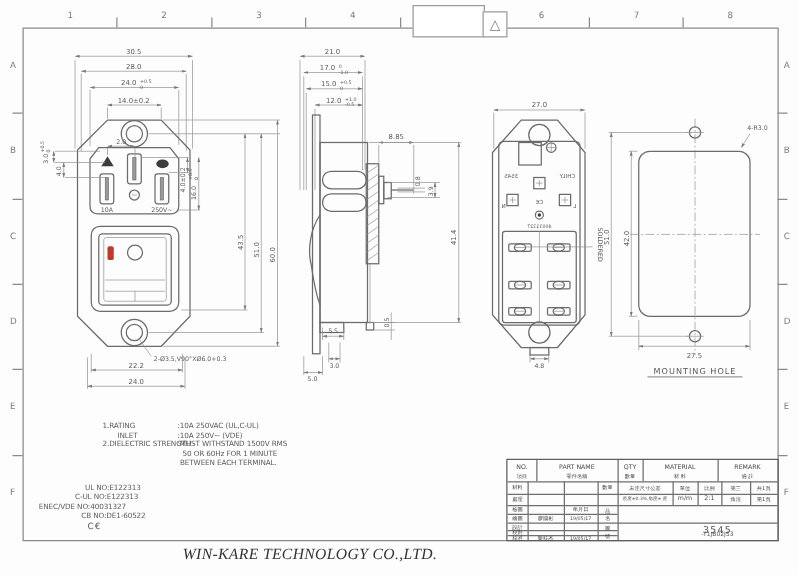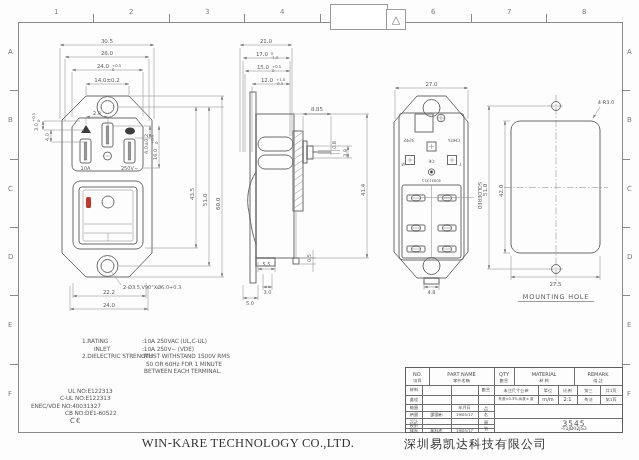--- a/index.html
+++ b/index.html
@@ -461,16 +461,15 @@
     <div class="cell" style="left:194px;top:28.5px;width:22px;">第1頁</div>
 
     <div class="cell" style="left:72px;top:37.5px;width:16px;">品</div>
     <div class="cell" style="left:72px;top:44px;width:16px;">名</div>
     <div class="cell" style="left:72px;top:51.5px;width:16px;">圖</div>
     <div class="cell" style="left:72px;top:58px;width:16px;">號</div>
     <div class="cell" style="left:120px;top:50.5px;width:96px;font-size:7.5px;letter-spacing:1px;color:#555;">3545</div>
     <div class="cell" style="left:120px;top:58px;width:96px;font-size:4.8px;color:#555;">-T1JB02JS3</div>
   </div>
 
-  <div class="abs footer" style="left:128px;top:436px;width:240px;text-align:center;font-size:12.5px;letter-spacing:.3px;">WIN-KARE TECHNOLOGY CO.,LTD.</div>
-  <div class="abs footer" style="left:404px;top:436px;width:140px;font-size:12px;letter-spacing:1px;">深圳易凯达科技有限公司</div>
+  <div class="abs footer" style="left:128px;top:436px;width:240px;text-align:center;font-size:12.5px;letter-spacing:.3px;font-style:italic;">WIN-KARE TECHNOLOGY CO.,LTD.</div>
 
 </div>
 
 </body></html>

